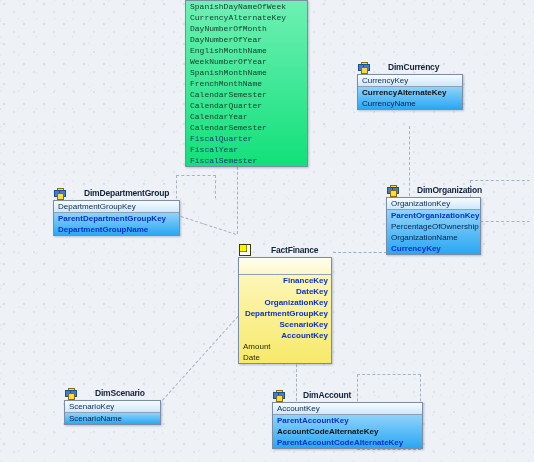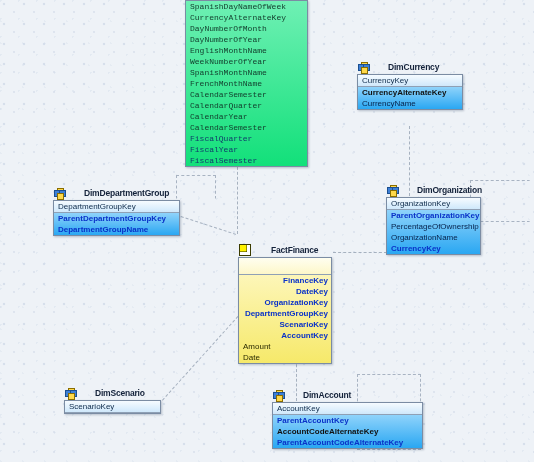--- a/index.html
+++ b/index.html
@@ -201,20 +201,23 @@
           <i class="b"></i>
           <i class="c"></i>
           <i class="d"></i>
         </span>
       <span class="ent-ttl">DimScenario</span>
     </div>
     <div class="ent-bx">
       <div class="pk-sec">
         <div class="row">ScenarioKey</div>
       </div>
+      <div class="at-sec">
+        <div class="row">ScenarioName</div>
+      </div>
     </div>
   </div>
 
   <div class="ent b" style="left:272px;top:388px;width:151px;">
     <div class="ent-hd">
       <span class="tbl-ico">
           <i class="a"></i>
           <i class="b"></i>
           <i class="c"></i>
           <i class="d"></i>

